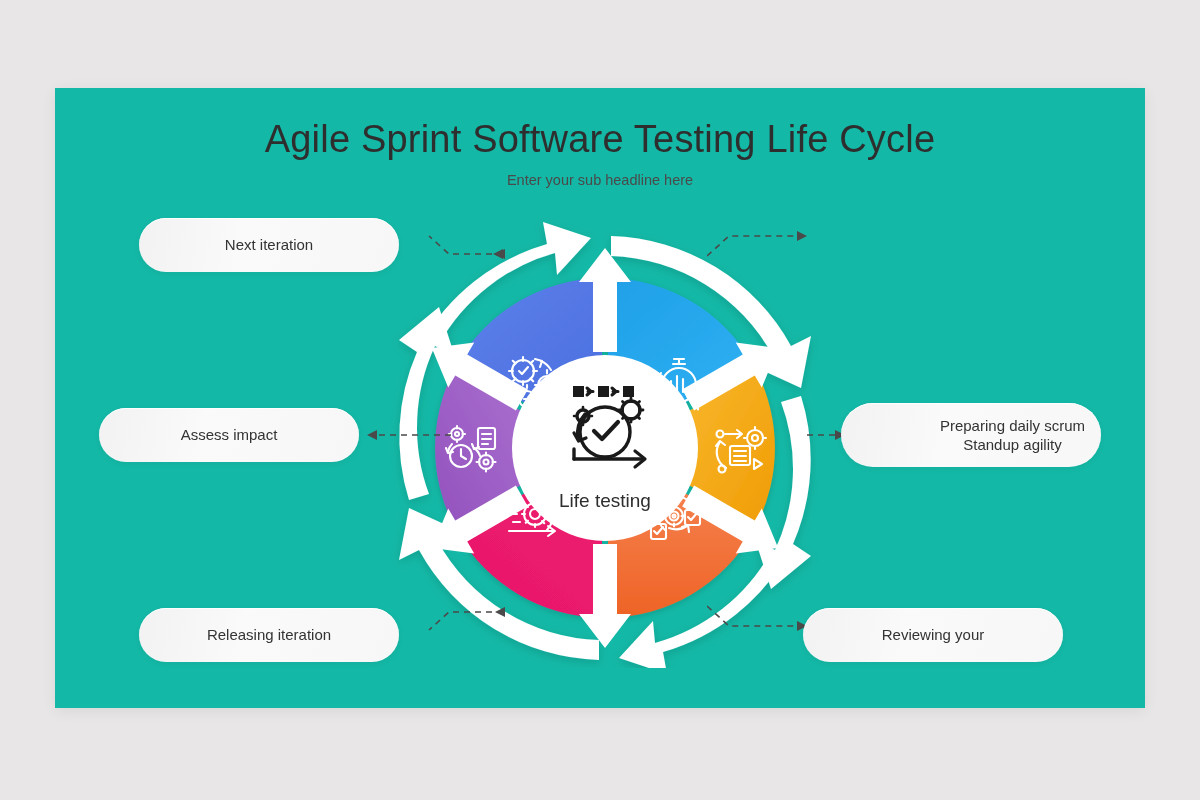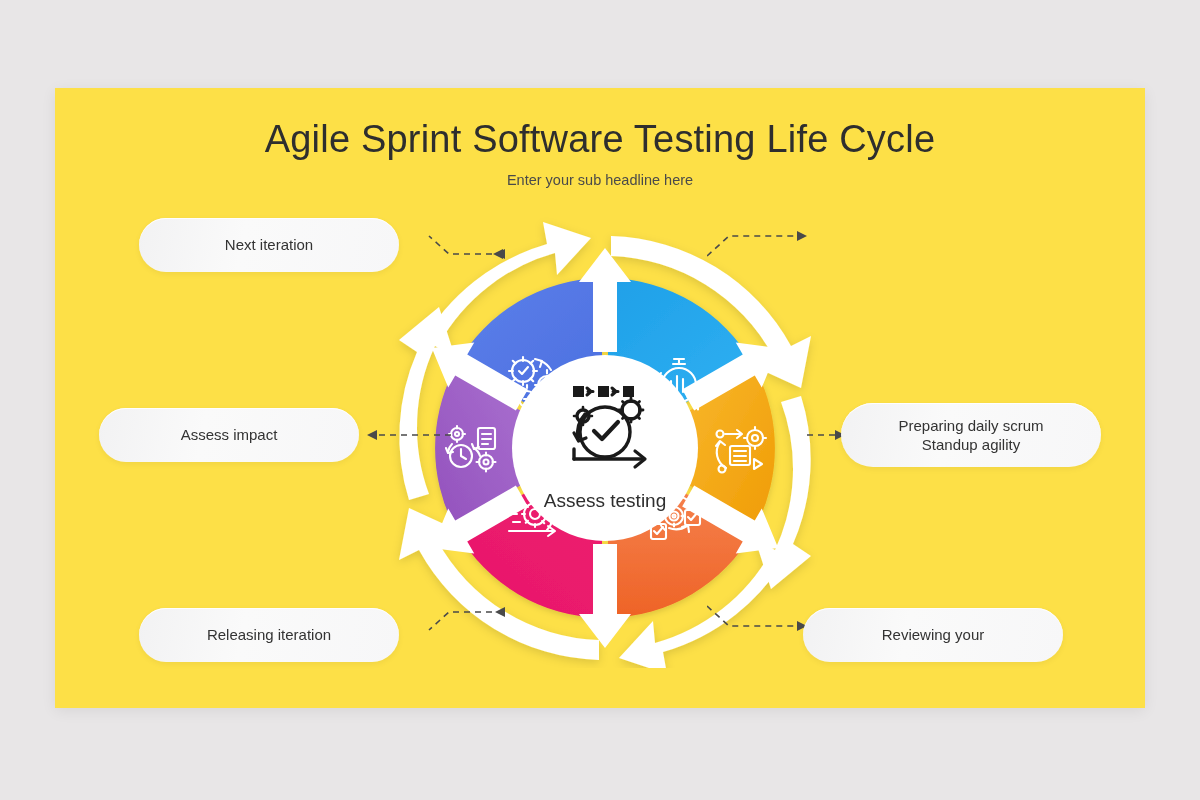--- a/index.html
+++ b/index.html
@@ -6,21 +6,21 @@
   html, body {
     width: 1200px; height: 800px;
     background: #e8e6e7;
     font-family: "Liberation Sans", sans-serif;
     overflow: hidden;
   }
   #slide-card {
     position: absolute;
     left: 55px; top: 88px;
     width: 1090px; height: 620px;
-    background: #fde047;
+    background: #14b8a6;
     box-shadow: 0 3px 14px rgba(0,0,0,0.07);
   }
   #page-title {
     position: absolute; left: 0; top: 30px; width: 100%;
     text-align: center;
     font-size: 38px; font-weight: 400; color: #2e2e2e;
     letter-spacing: 0.2px;
   }
   #page-subtitle {
     position: absolute; left: 0; top: 84px; width: 100%;
@@ -48,21 +48,21 @@
     font-size: 15px;
     line-height: 1.3;
     padding: 8px 16px;
   }
   .pill.two-line { font-size: 15px; }
 
   #pill-next-iteration      { left: 84px;  top: 130px; width: 260px; height: 54px; }
   #pill-assess-impact       { left: 44px;  top: 320px; width: 260px; height: 54px; }
   #pill-releasing-readiness { left: 84px;  top: 520px; width: 260px; height: 54px; }
   #pill-adopting-strategy   { left: 748px; top: 123px; width: 260px; height: 66px; }
-  #pill-preparing-scrum     { left: 786px; top: 315px; width: 260px; height: 64px; }
+  #pill-preparing-scrum     { left: 786px; top: 315px; width: 260px; height: 64px; justify-content: flex-end; }
   #pill-reviewing-agile     { left: 748px; top: 520px; width: 260px; height: 54px; }
 
   
   .connector { position: absolute; pointer-events: none; }
   #conn-next-iteration      { left: 336px; top: 130px; width: 120px; height: 60px; }
   #conn-assess-impact       { left: 296px; top: 322px; width: 110px; height: 50px; }
   #conn-releasing-readiness { left: 336px; top: 500px; width: 120px; height: 60px; }
   #conn-adopting-strategy   { left: 652px; top: 128px; width: 110px; height: 60px; }
   #conn-preparing-scrum     { left: 750px; top: 322px; width: 50px;  height: 50px; }
   #conn-reviewing-agile     { left: 652px; top: 500px; width: 110px; height: 60px; }
@@ -287,21 +287,21 @@
           <path d="M-22 -19v2.5 M-22 -1v-2.5 M-13 -10h-2.5 M-31 -10h2.5" stroke-width="2.6"></path>
 
           <path d="M -31 33 L 38 33"></path>
           <path d="M -31 33 L -31 23"></path>
           <path d="M 30 25 L 40 33 L 30 41" stroke-width="3.2"></path>
         </g>
 
       </g>
     </svg>
 
-    <div style="position:absolute;left:0;top:292px;width:440px;text-align:center;font-size:19px;color:#2e2e2e;">Assess testing</div>
+    <div style="position:absolute;left:0;top:292px;width:440px;text-align:center;font-size:19px;color:#2e2e2e;">Life testing</div>
   </div>
 
   <svg class="connector" id="conn-next-iteration" viewBox="0 0 120 60">
     <path d="M 112 36 L 58 36 L 38 18" stroke="#4a4a4a" stroke-width="1.6" fill="none" stroke-dasharray="6 5"></path>
     <path d="M 112 36 L 122 31 L 122 41 Z" fill="#4a4a4a" transform="translate(-10,0) scale(1,1)"></path>
     <path d="M 104 36 L 114 31 L 114 41 Z" fill="#4a4a4a"></path>
   </svg>
 
   <svg class="connector" id="conn-assess-impact" viewBox="0 0 110 50">
     <path d="M 100 25 L 24 25" stroke="#4a4a4a" stroke-width="1.6" fill="none" stroke-dasharray="6 5"></path>

